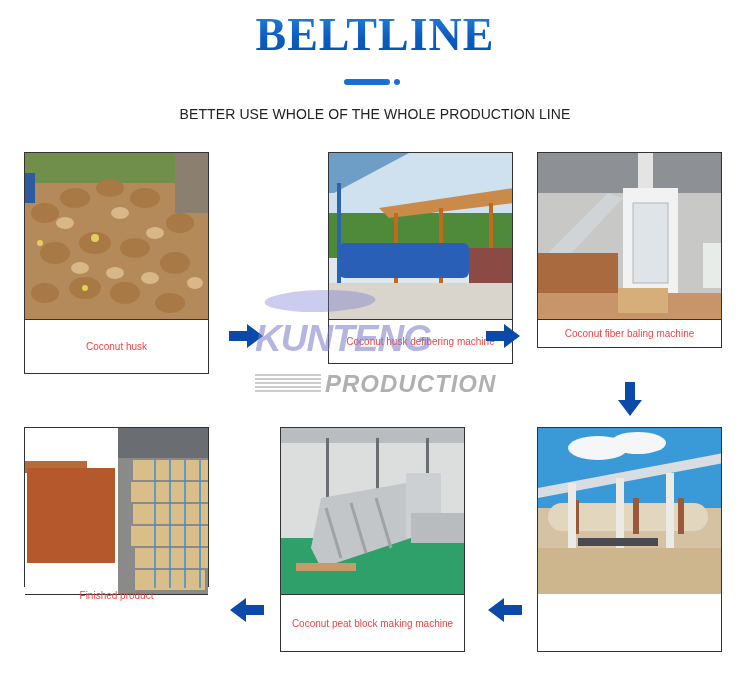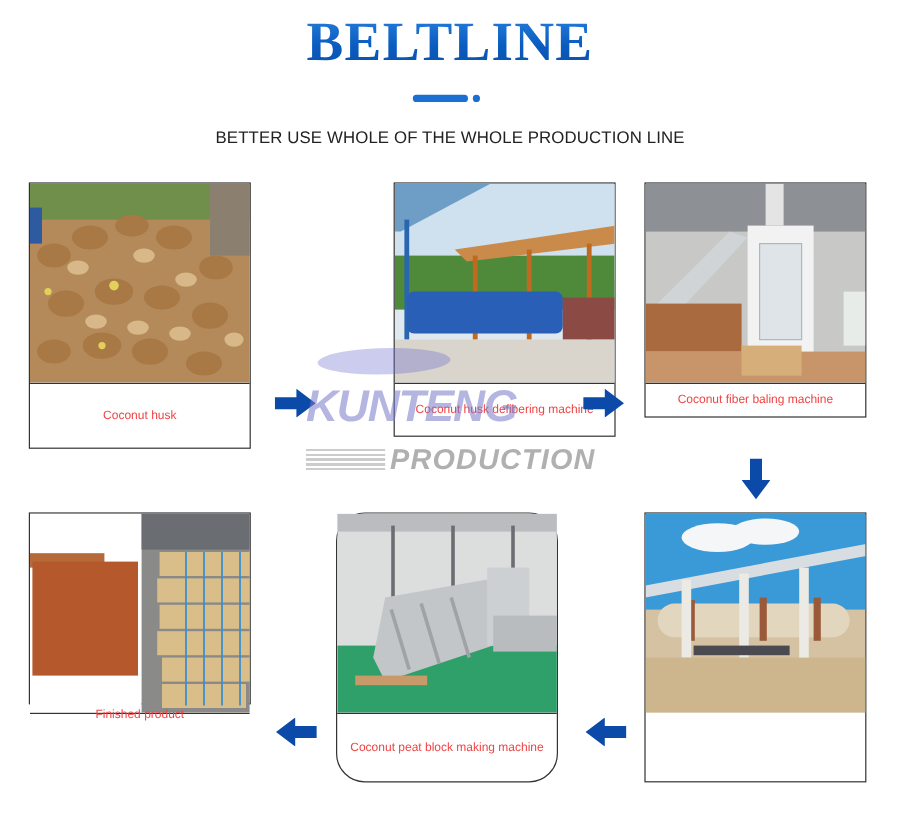--- a/index.html
+++ b/index.html
@@ -126,21 +126,21 @@
         <line x1="130" y1="32" x2="130" y2="160"></line>
           <line x1="145" y1="32" x2="145" y2="160"></line>
           <line x1="160" y1="32" x2="160" y2="160"></line>
           <line x1="175" y1="32" x2="175" y2="160"></line>
       </g>
     </svg>
   </div>
   <div class="label">Finished product</div>
 </div>
 
-<div class="card" style="left:280px;top:427px;height:225px;border-radius:24px;">
+<div class="card" style="left:280px;top:427px;height:225px;">
   <div class="img">
     <svg width="185" height="166" viewBox="0 0 185 166">
       <rect width="185" height="166" fill="#dcdedd"></rect>
       <rect y="0" width="185" height="15" fill="#b9bdc0"></rect>
       <rect y="110" width="185" height="56" fill="#2fa06a"></rect>
       <g fill="#6a6e72">
           <rect x="45" y="10" width="3" height="80"></rect>
           <rect x="95" y="10" width="3" height="80"></rect>
           <rect x="145" y="10" width="3" height="80"></rect>
         </g>

